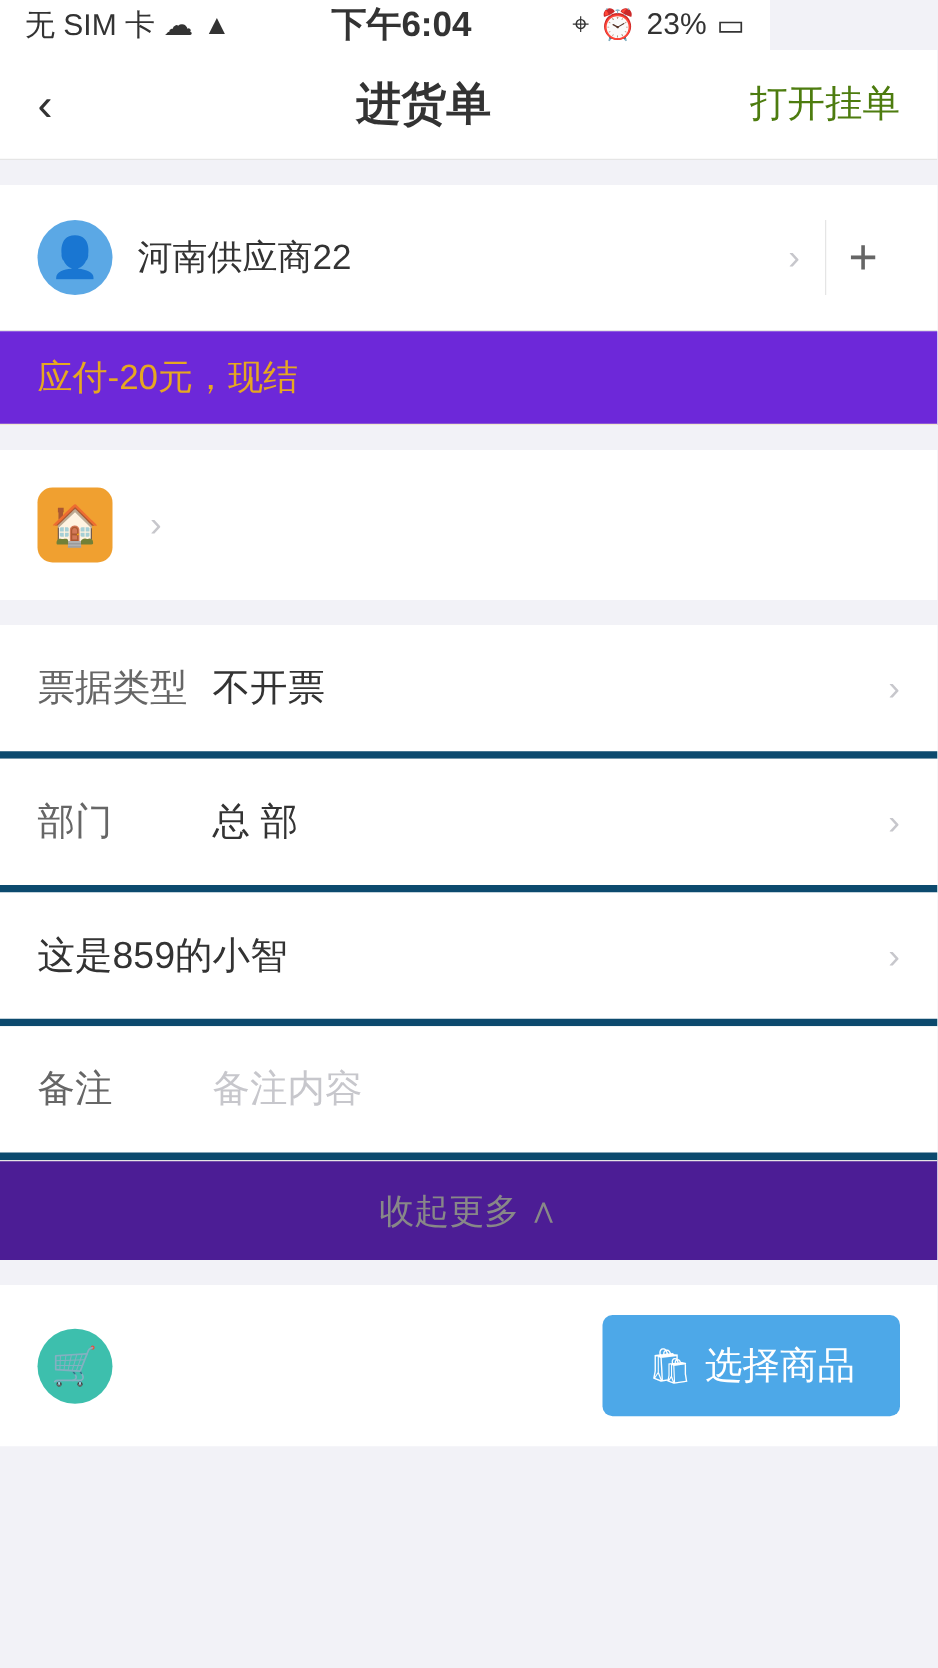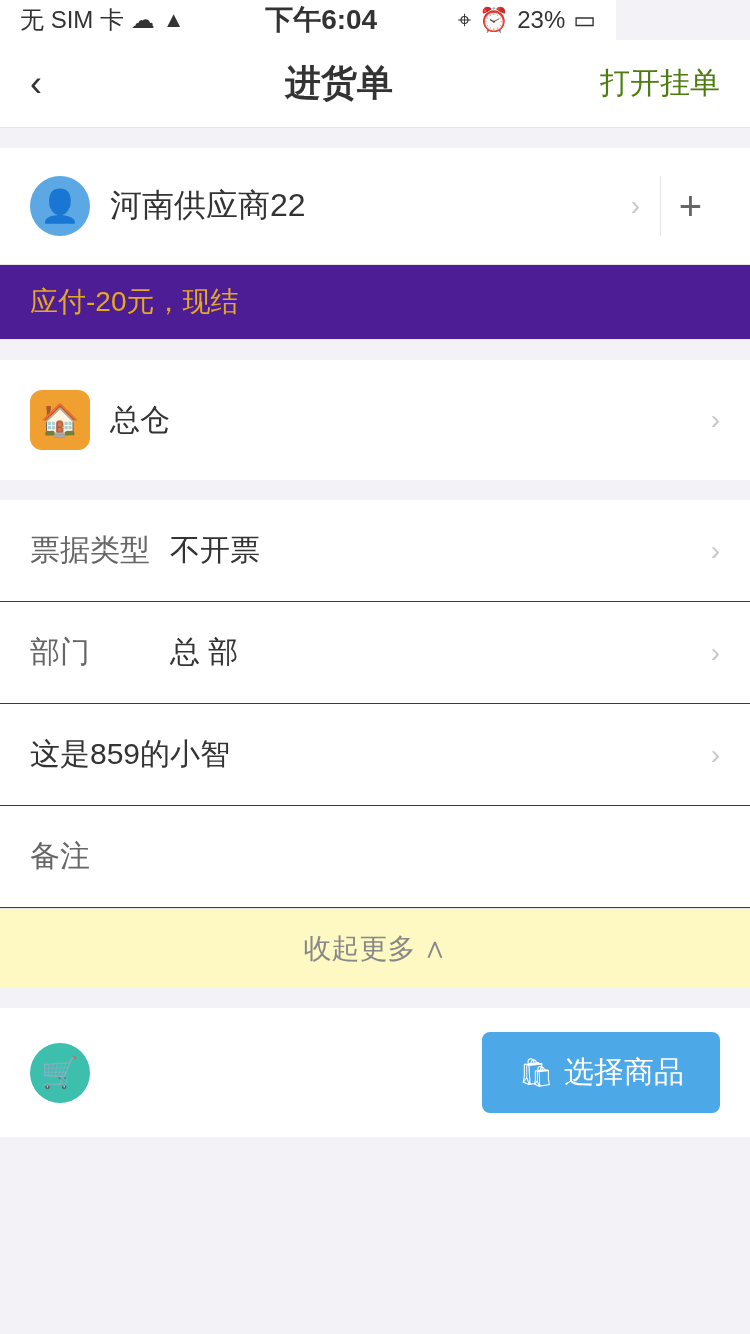--- a/index.html
+++ b/index.html
@@ -88,21 +88,21 @@
       justify-content: center;
       margin-right: 20px;
       flex-shrink: 0;
     }
     .avatar-icon {
       color: #fff;
       font-size: 32px;
     }
     .supplier-name {
       flex: 1;
-      font-size: 32px;
+      font-size: 28px;
       color: #333;
     }
     .chevron {
       color: #c7c7cc;
       font-size: 28px;
       margin-left: 10px;
     }
     .add-btn {
       width: 60px;
       height: 60px;
@@ -111,34 +111,34 @@
       justify-content: center;
       border-left: 1px solid #e5e5e5;
       margin-left: 20px;
       font-size: 40px;
       color: #666;
       cursor: pointer;
     }
 
     
     .notice-banner {
-      background: #4c1d95;
+      background: #6d28d9;
       padding: 18px 30px;
       font-size: 28px;
       color: #e6a820;
       border-bottom: 1px solid #f0e8d0;
     }
 
     
     .list-row {
       display: flex;
       align-items: center;
       padding: 30px 30px;
       background: #fff;
-      border-bottom: 1px solid #0c4a6e;
+      border-bottom: 6px solid #0c4a6e;
       min-height: 88px;
     }
     .list-row:last-child {
       border-bottom: none;
     }
     .row-icon-wrap {
       width: 60px;
       height: 60px;
       border-radius: 12px;
       background: #f0a030;
@@ -169,21 +169,21 @@
       color: #333;
     }
     .row-value-placeholder {
       flex: 1;
       font-size: 30px;
       color: #c7c7cc;
     }
 
     
     .collapse-row {
-      background: #fef9c3;
+      background: #4c1d95;
       height: 80px;
       display: flex;
       align-items: center;
       justify-content: center;
       border-top: 1px solid #e5e5e5;
       cursor: pointer;
     }
     .collapse-text {
       font-size: 28px;
       color: #888;
@@ -282,21 +282,20 @@
   </div>
 </div>
 
 <div class="section-divider"></div>
 
 <div class="card-section">
   <div class="list-row">
     <div class="row-icon-wrap">
       <span class="row-icon-house">🏠</span>
     </div>
-    <span class="row-label">总仓</span>
     <span class="chevron">›</span>
   </div>
 </div>
 
 <div class="section-divider"></div>
 
 <div class="card-section">
 
   <div class="list-row">
     <span class="row-label-left">票据类型</span>
@@ -310,20 +309,21 @@
     <span class="chevron">›</span>
   </div>
 
   <div class="list-row">
     <span class="row-value">这是859的小智</span>
     <span class="chevron">›</span>
   </div>
 
   <div class="list-row">
     <span class="row-label-left">备注</span>
+    <span class="row-value-placeholder">备注内容</span>
   </div>
 
   <div class="collapse-row">
     <span class="collapse-text">收起更多 ∧</span>
   </div>
 </div>
 
 <div class="bottom-bar">
   <div class="goods-count-wrap">
     <div class="goods-icon-wrap">

